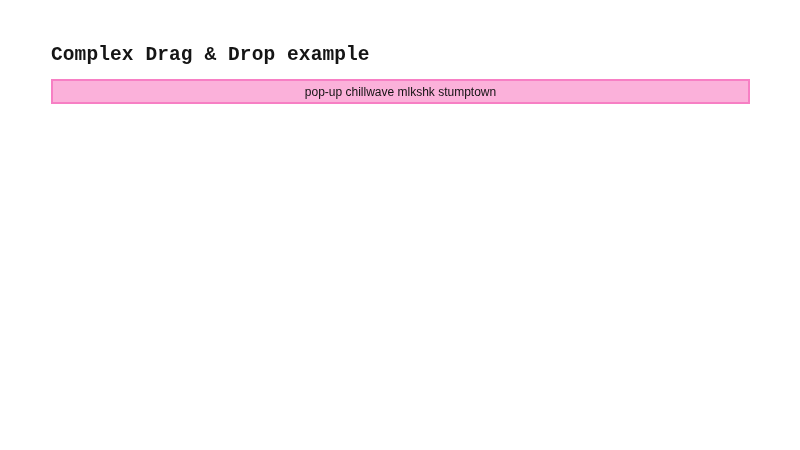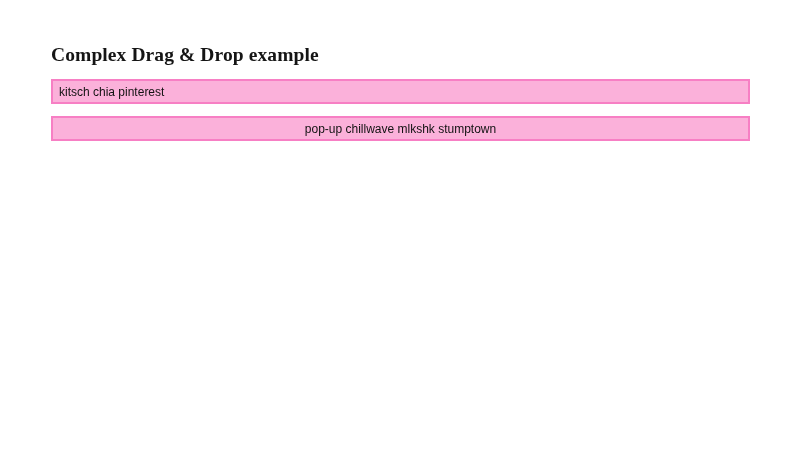--- a/index.html
+++ b/index.html
@@ -24,21 +24,21 @@
   }
 
   .content {
     position: absolute;
     left: 51px;
     top: 44px;
     width: 699px;
   }
 
   .page-title {
-    font-family: Liberation Serif, serif;
+    font-family: Liberation Mono, monospace;
     font-size: 19.5px;
     font-weight: bold;
     color: #151515;
     line-height: 22px;
     margin: 0 0 13px 0;
     letter-spacing: 0.1px;
     white-space: nowrap;
   }
 
   .drag-list {
@@ -80,23 +80,20 @@
 <body>
 
 <div class="page">
 
   <div class="content">
 
     <h1 class="page-title">Complex Drag &amp; Drop example</h1>
 
     <ul class="drag-list">
 
-      <li class="drag-item">
-        <span class="drag-item-label">kitsch chia pinterest</span>
-      </li>
 
 
       <li class="drag-item">
         <span class="drag-item-label">pop-up chillwave mlkshk stumptown</span>
       </li>
 
     </ul>
 
   </div>
 

